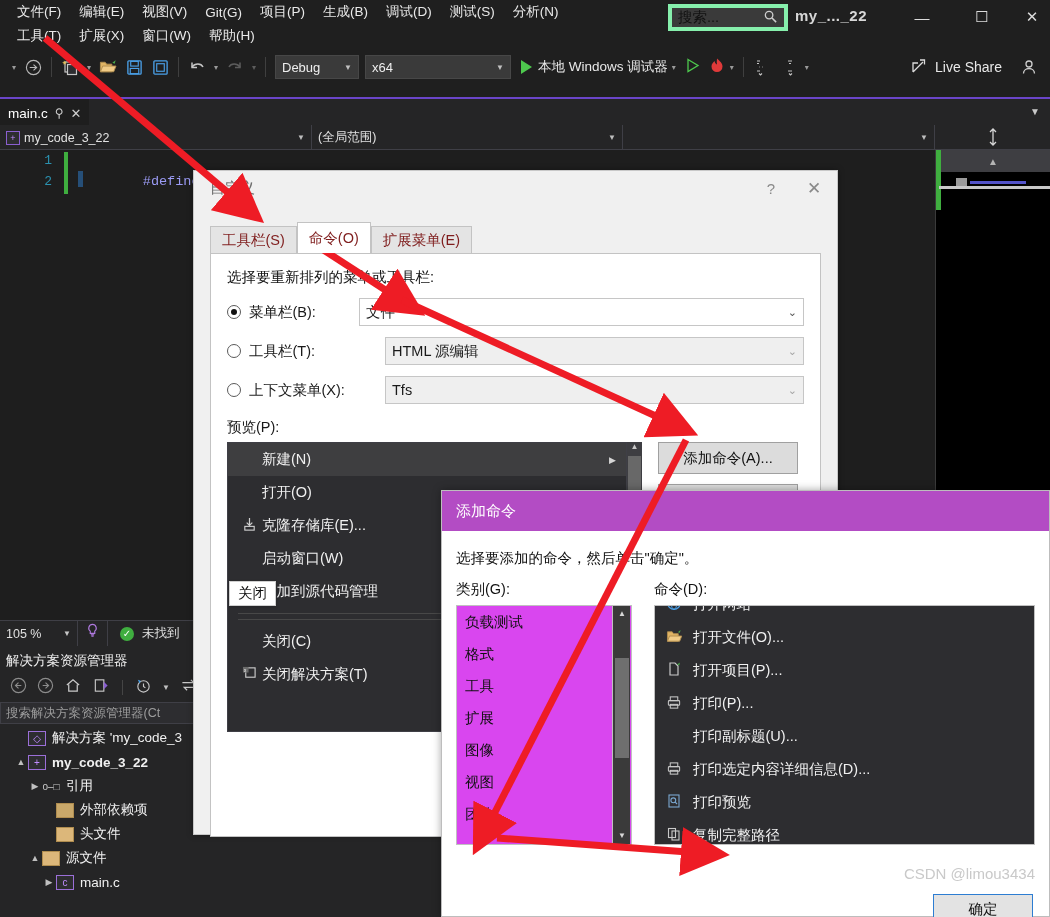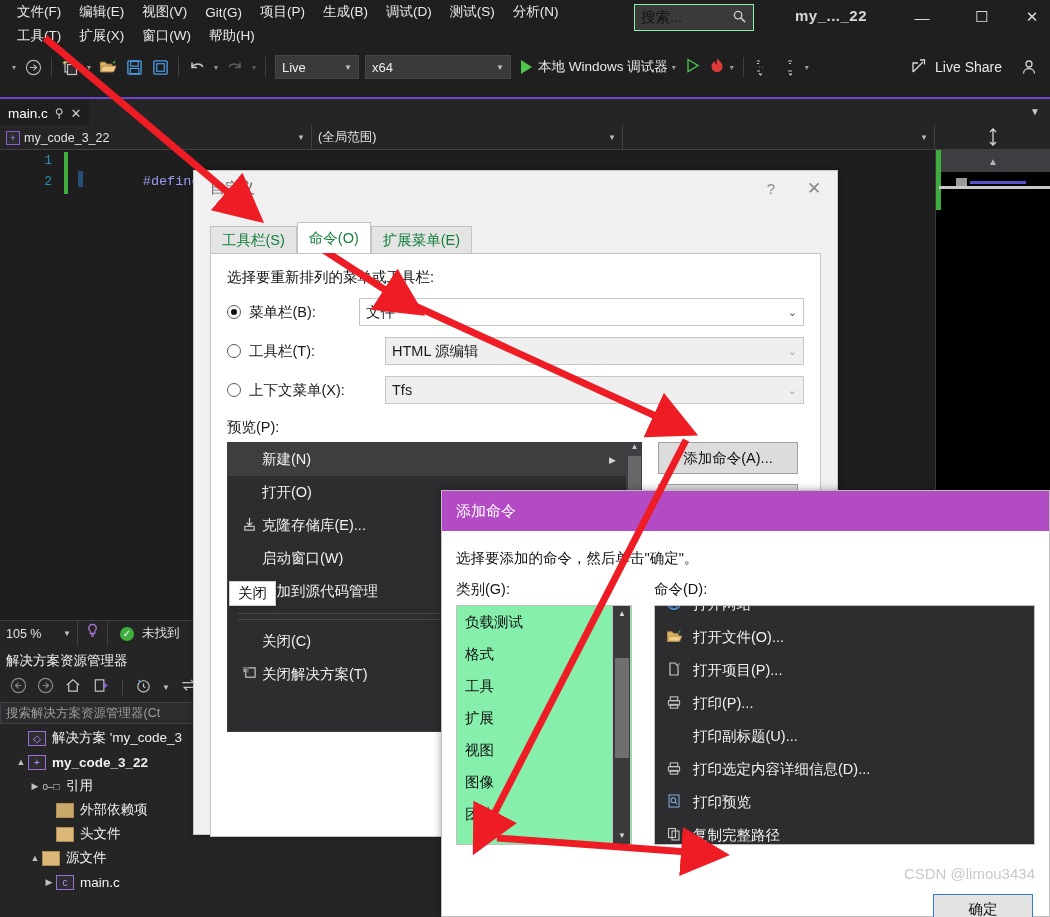--- a/index.html
+++ b/index.html
@@ -10,22 +10,22 @@
     position:relative;
   }
   
   #vs-shell { position:absolute; inset:0; background:#1f1f1f; }
 
   
   .menubar { position:absolute; left:0; top:0; width:1050px; height:48px; background:#1f1f1f; }
   .menurow { display:flex; align-items:center; height:24px; padding-left:8px; }
   .menuitem { font-size:13.5px; color:#e9e9e9; padding:2px 9px; white-space:nowrap; cursor:default; }
   .searchbox {
-    position:absolute; left:634px; top:4px; width:120px; height:27px;
-    background:#3a3a3a; border:1px solid #86efac; display:flex;
+    position:absolute; left:668px; top:4px; width:120px; height:27px;
+    background:#3a3a3a; border:4px solid #86efac; display:flex;
     align-items:center; padding:0 6px; color:#b9b9b9; font-size:12.5px;
   }
   .searchbox .lbl { flex:1; }
   .title-my { position:absolute; left:795px; top:7px; font-size:15px; font-weight:bold; color:#d7d7d7; letter-spacing:.5px;}
   .wbtn { position:absolute; top:2px; width:44px; height:30px; display:flex; align-items:center; justify-content:center; color:#dcdcdc; font-size:15px;}
   .wbtn.min{ left:900px;} .wbtn.max{ left:960px;} .wbtn.close{ left:1010px;}
 
   
   .toolbar { position:absolute; left:0; top:48px; width:1050px; height:38px; background:#1f1f1f; display:flex; align-items:center; }
   .tb-ic { width:26px; height:26px; display:flex; align-items:center; justify-content:center; color:#c6c6c6; font-size:14px;}
@@ -102,21 +102,21 @@
   
   #dlg-customize {
     position:absolute; left:193px; top:170px; width:645px; height:665px;
     background:#f0f0f0; border:1px solid #c8c8c8; box-shadow:0 0 6px rgba(0,0,0,.35);
     color:#1a1a1a; font-size:14px;
   }
   #dlg-customize .cap { height:34px; display:flex; align-items:center; padding-left:16px; color:#6d6d6d; font-size:15px;}
   #dlg-customize .cap .help{ margin-left:auto; width:40px; text-align:center; color:#8a8a8a; font-size:15px;}
   #dlg-customize .cap .x{ width:46px; text-align:center; color:#8a8a8a; font-size:17px;}
   .tabs { margin:18px 0 0 16px; display:flex; align-items:flex-end; height:30px;}
-  .dtab { height:27px; padding:0 11px; display:flex; align-items:center; background:#e4e4e4; border:1px solid #c3c3c3; border-bottom:none; font-size:14.5px; color:#15803d;}
+  .dtab { height:27px; padding:0 11px; display:flex; align-items:center; background:#e4e4e4; border:1px solid #c3c3c3; border-bottom:none; font-size:14.5px; color:#7f1d1d;}
   .dtab.active{ background:#fff; height:31px; position:relative; z-index:3; border-color:#c3c3c3;}
   .tabpanel{ margin:0 16px; border:1px solid #c3c3c3; background:#fff; height:584px; position:relative; padding:14px 16px 0 16px;}
   .lbl{ font-size:14.5px; color:#111; }
   .radrow{ display:flex; align-items:center; margin-top:11px;}
   .rad{ width:14px;height:14px;border:1px solid #5a5a5a;border-radius:50%; margin-right:8px; position:relative; background:#fff;}
   .rad.on::after{content:"";position:absolute;left:3px;top:3px;width:6px;height:6px;border-radius:50%;background:#111;}
   .radlabel{ width:110px; font-size:14.5px;}
   .dcombo{ flex:1; height:28px; border:1px solid #c6c6c6; background:#fff; display:flex; align-items:center; padding:0 6px; font-size:14.5px;}
   .dcombo.dis{ background:#efefef; color:#1a1a1a;margin-left:26px;}
   .dcombo .cv{flex:1;} .dcombo .ch{ color:#555; font-size:11px;}
@@ -139,21 +139,21 @@
   
   #dlg-addcmd {
     position:absolute; left:441px; top:490px; width:609px; height:427px;
     background:#fff; border:1px solid #bdbdbd; box-shadow:0 0 8px rgba(0,0,0,.35); color:#111;
   }
   #dlg-addcmd .cap{ height:40px; background:#b34cc4; color:#fff; display:flex; align-items:center; padding-left:14px; font-size:15px;}
   #dlg-addcmd .body{ padding:18px 14px 0 14px; }
   .instr{ font-size:14.5px; margin-bottom:12px;}
   .cols{ display:flex; gap:22px;}
   .colhead{ font-size:14.5px; margin-bottom:6px;}
-  .listbox{ border:1px solid #c0c0c0; height:240px; display:flex; background:#86efac;}
+  .listbox{ border:1px solid #c0c0c0; height:240px; display:flex; background:#d946ef;}
   .catlist{ width:155px; }
   .catlist .inner{ width:155px; }
   .citem{ height:32px; display:flex; align-items:center; padding-left:8px; font-size:14.5px; color:#111;}
   .sb{ width:18px; background:#3a3a3a; position:relative; border-left:1px solid #c0c0c0;}
   .sb .ar{ position:absolute; left:0; width:18px; height:16px; color:#d8d8d8; font-size:8px; text-align:center; line-height:16px;}
   .sb .th{ position:absolute; left:2px; width:14px; background:#6f6f6f;}
   .cmdbox{ flex:1; border:1px solid #c0c0c0; height:240px; background:#2d2d30; overflow:hidden; position:relative;}
   .cmditem{ height:33px; display:flex; align-items:center; color:#f0f0f0; font-size:14.5px;}
   .cmditem .ci{ width:38px; text-align:center; font-size:13px;}
   .watermark{ position:absolute; right:14px; bottom:34px; color:#c9c9c9; font-size:15px;}
@@ -250,21 +250,21 @@
     <div class="tb-caret">▾</div>
     <div class="tb-ic" style="opacity:.5">
       <svg width="18" height="18" viewBox="0 0 18 18">
           <path d="M14 9c-3-4-9-4-11 0" fill="none" stroke="#9a9a9a" stroke-width="1.5"></path>
           <path d="M14 4.5V9.5H9" fill="none" stroke="#9a9a9a" stroke-width="1.5"></path>
         </svg>
     </div>
     <div class="tb-caret" style="opacity:.5">▾</div>
     <div class="tb-sep"></div>
     <div class="combo" style="width:84px;margin-left:4px">
-      <span class="cv">Live</span>
+      <span class="cv">Debug</span>
       <span class="ca">▼</span>
     </div>
     <div class="combo" style="width:146px;margin-left:6px">
       <span class="cv">x64</span>
       <span class="ca">▼</span>
     </div>
     <div style="width:10px"></div>
     <div class="green-tri"></div>
     <div class="run-label">本地 Windows 调试器</div>
     <div class="tb-caret">▾</div>
@@ -577,22 +577,22 @@
     <div class="cols">
       <div style="width:176px">
         <div class="colhead">类别(G):</div>
         <div class="listbox">
           <div class="catlist" style="overflow:hidden">
               <div class="inner" id="ac-cats">
                 <div class="citem">负载测试</div>
                 <div class="citem">格式</div>
                 <div class="citem">工具</div>
                 <div class="citem">扩展</div>
+                <div class="citem">图像</div>
                 <div class="citem">视图</div>
-                <div class="citem">图像</div>
                 <div class="citem">团队</div>
               </div>
             </div>
           <div class="sb">
             <div class="ar" style="top:0">▲</div>
             <div class="th" style="top:52px;height:100px"></div>
             <div class="ar" style="bottom:0">▼</div>
           </div>
         </div>
       </div>

